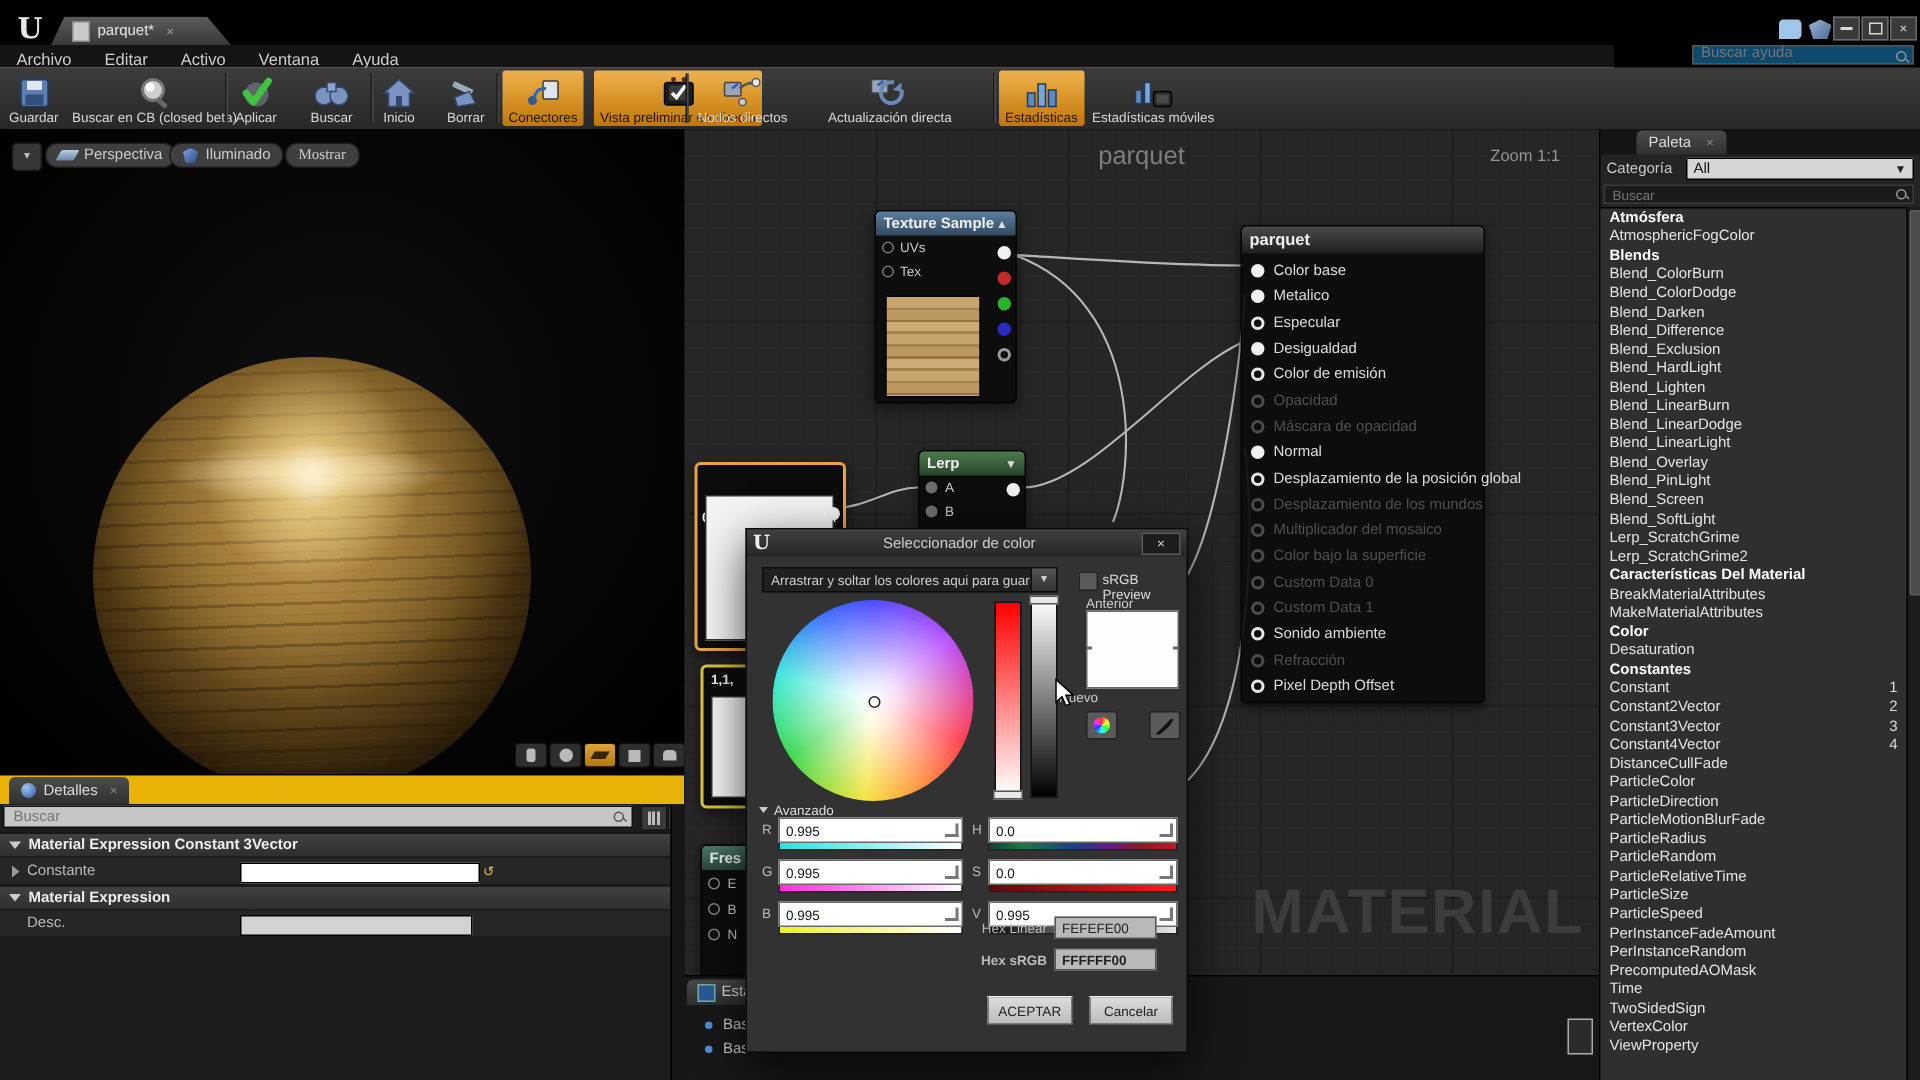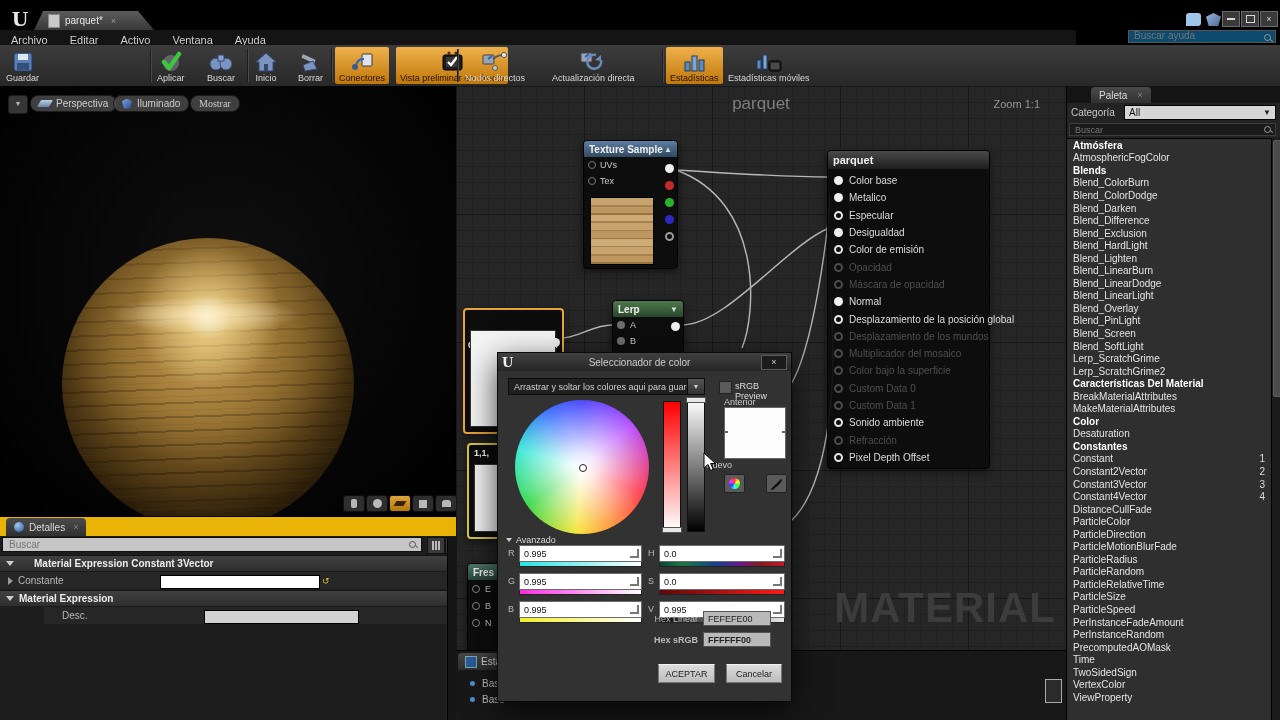--- a/index.html
+++ b/index.html
@@ -269,20 +269,28 @@
 
   <div class="abs" id="toolbar">
     <div class="tool-btn" style="left:2px;">
       <svg width="24" height="22">
           <rect x="3" y="2" width="18" height="18" rx="2" fill="#5b7fb4" stroke="#223a5e"></rect>
           <rect x="7" y="3" width="10" height="6" fill="#dfe8f2"></rect>
           <rect x="6" y="12" width="12" height="7" fill="#33507c"></rect>
         </svg>
       <span class="lbl">Guardar</span>
     </div>
+    <div class="tool-btn" style="left:44px;">
+      <svg width="30" height="22">
+          <circle cx="14" cy="9" r="7" fill="#cfcfcf" stroke="#777" stroke-width="2"></circle>
+          <circle cx="12" cy="7" r="3" fill="#fff"></circle>
+          <rect x="18" y="14" width="8" height="3.4" rx="1.5" transform="rotate(40 18 14)" fill="#666"></rect>
+        </svg>
+      <span class="lbl">Buscar en CB (closed beta)</span>
+    </div>
     <div class="tsep" style="left:150px;"></div>
     <div class="tool-btn" style="left:153px;">
       <svg width="24" height="22">
           <circle cx="12" cy="12" r="8" fill="#8a95a5" opacity=".5"></circle>
           <path d="M5 11 L10 17 L20 3" fill="none" stroke="#3fc43f" stroke-width="4.5" stroke-linecap="round" stroke-linejoin="round"></path>
         </svg>
       <span class="lbl">Aplicar</span>
     </div>
     <div class="tool-btn" style="left:203px;">
       <svg width="26" height="22">
@@ -409,35 +417,35 @@
     <div class="abs" id="det-search">
       <input placeholder="Buscar" style="">
       <span class="mag"></span>
     </div>
     <div class="abs det-mini" style="left:427px;">
         <span class="cols"></span>
       </div>
     <div class="abs det-mini" style="left:445px;width:11px;">
         <span class="eye"></span>
       </div>
-    <div class="abs det-sec" style="top:38px;gap:15px;">
+    <div class="abs det-sec" style="top:38px;">
       <span class="tri"></span>
       <span>Material Expression Constant 3Vector</span>
     </div>
     <div class="abs det-row" style="top:54px;">
       <span class="tri-r"></span>
       <span class="rl">Constante</span>
       <span id="const-bar"></span>
       <span id="const-reset">↺</span>
     </div>
     <div class="abs det-sec" style="top:73px;">
       <span class="tri"></span>
       <span>Material Expression</span>
     </div>
-    <div class="abs det-row" style="top:89px;margin-left:44px;">
+    <div class="abs det-row" style="top:89px;">
       <span class="rl" style="margin-left:10px;">Desc.</span>
       <span id="desc-input"></span>
     </div>
     <div class="abs" id="det-scroll"></div>
   </div>
 
   <div class="abs" id="graph">
     <div class="abs" id="graph-title">parquet</div>
     <div class="abs" id="zoom-label">Zoom 1:1</div>
     <div class="abs" id="watermark">MATERIAL</div>

